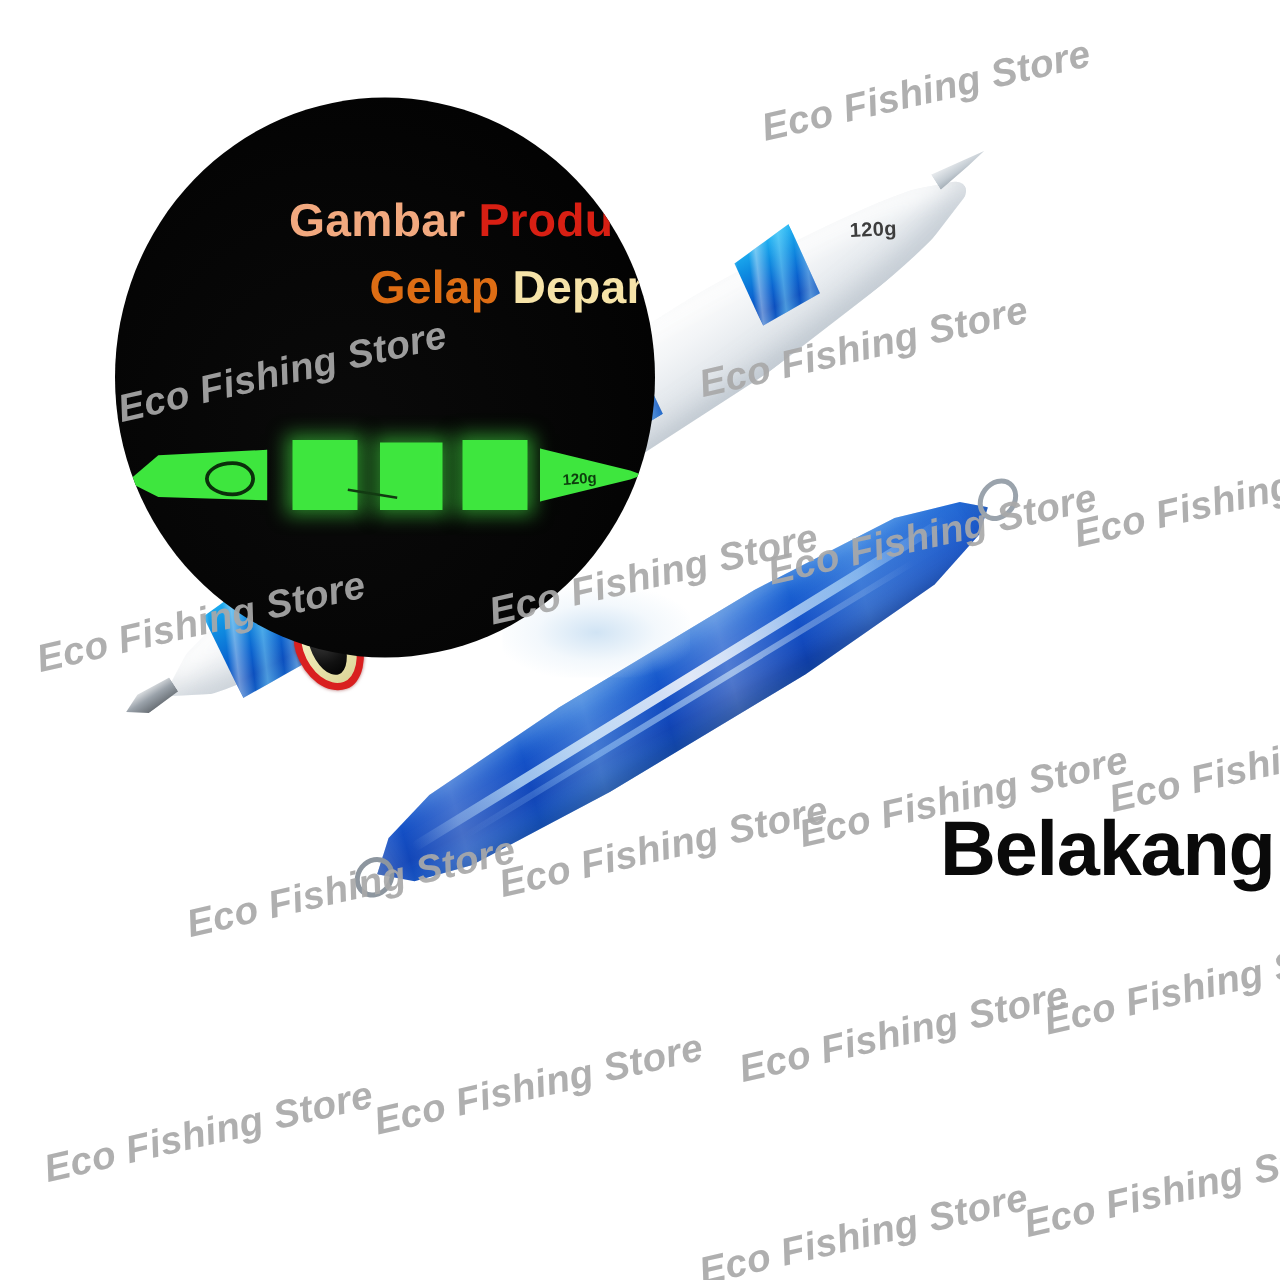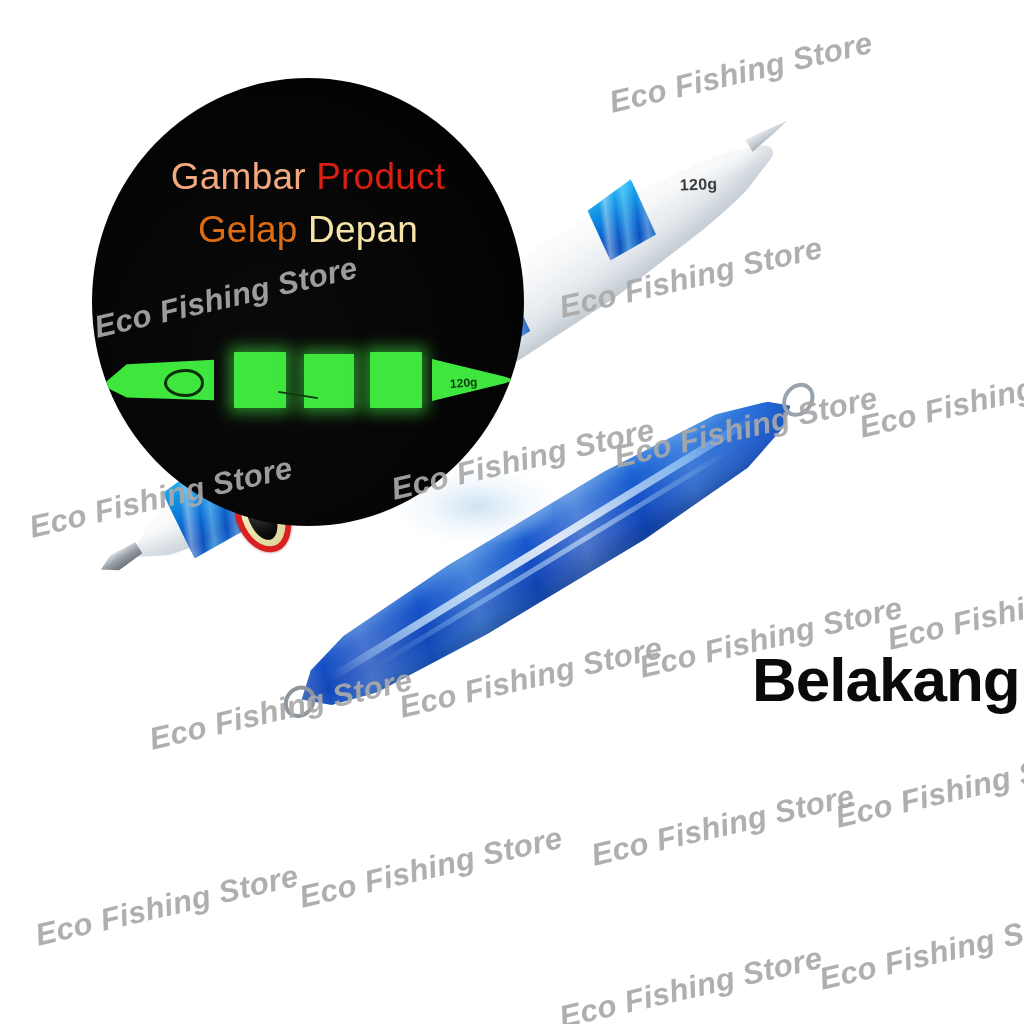--- a/index.html
+++ b/index.html
@@ -50,23 +50,23 @@
     width: 432px;
     height: 448px;
     border-radius: 50%;
     background: radial-gradient(ellipse at 42% 60%, #0a0a0a 0%, #050505 55%, #000000 100%);
     overflow: hidden;
     z-index: 30;
   }
   .glow-title {
     position: absolute;
     width: 100%;
-    text-align: center;
+    text-align: right;
     font-family: "Liberation Sans", sans-serif;
-    font-weight: normal;
+    font-weight: bold;
     letter-spacing: 0.2px;
     font-size: 37px;
     white-space: nowrap;
   }
   #glow-line1 { top: 78px; }
   #glow-line2 { top: 131px; }
 
   
   #glow-lure {
     position: absolute;

